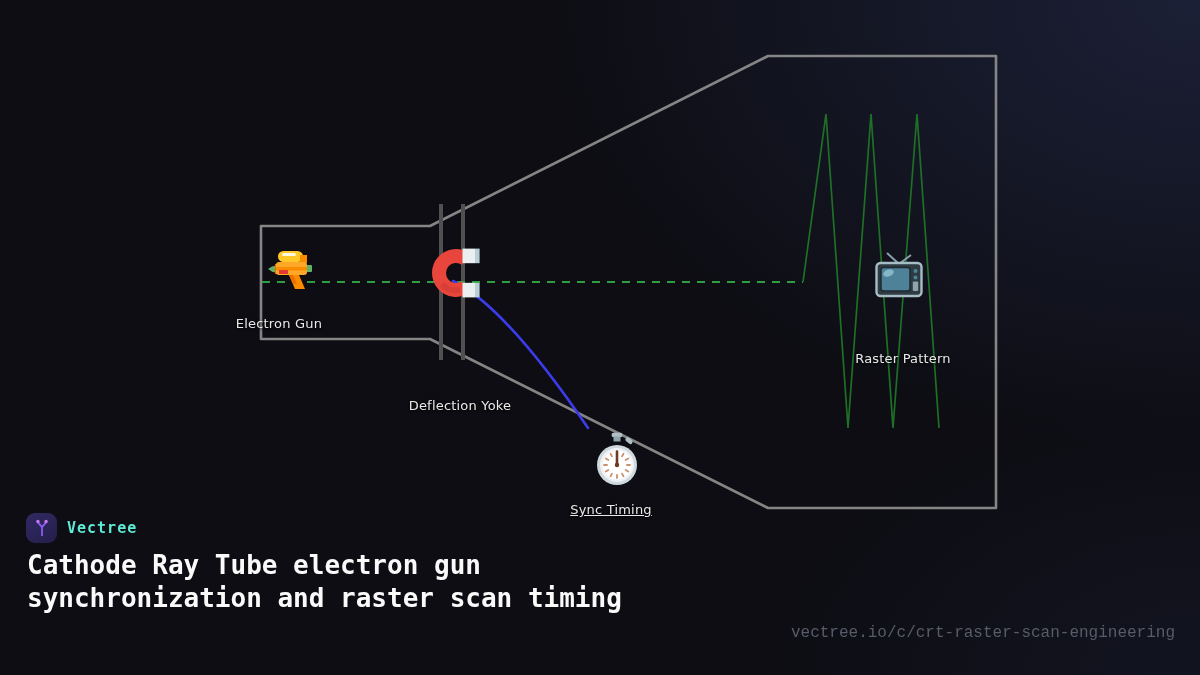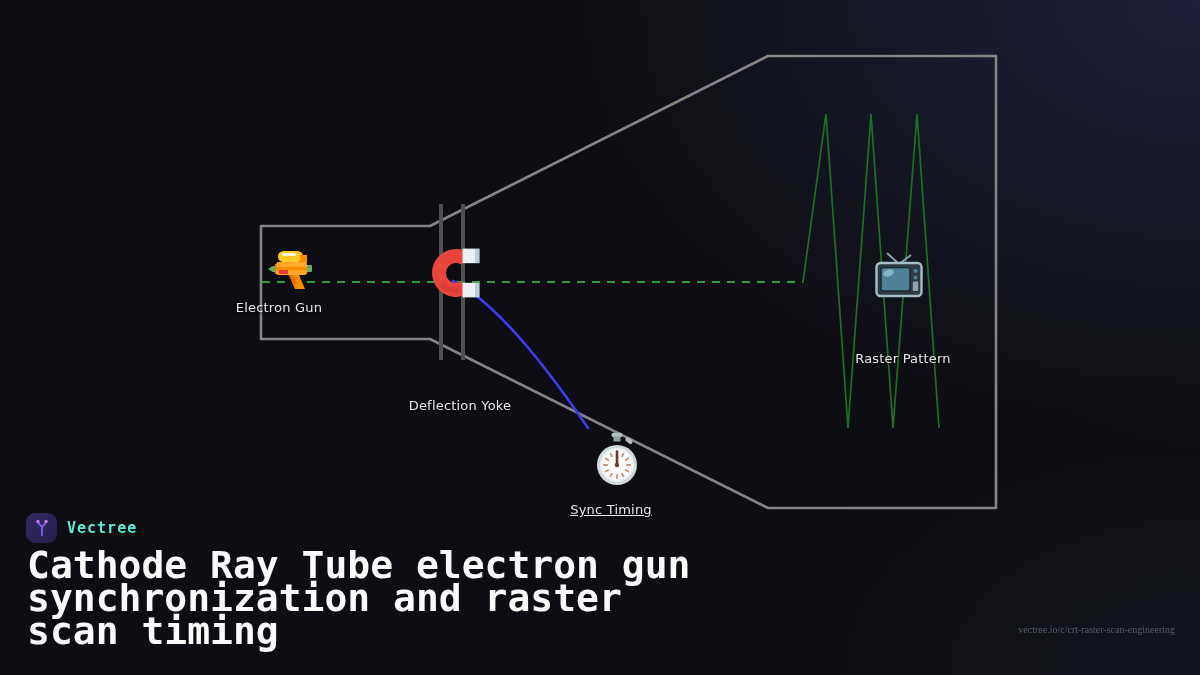--- a/index.html
+++ b/index.html
@@ -25,26 +25,26 @@
     display:flex;align-items:center;justify-content:center;
   }
   .brand-name{
     position:absolute;left:67px;top:519px;
     font-family:"DejaVu Sans Mono", monospace;font-weight:bold;
     font-size:15px;color:#5eead4;letter-spacing:1px;
   }
   .page-title{
     position:absolute;left:27px;top:549px;width:690px;
     font-family:"DejaVu Sans Mono", monospace;font-weight:bold;
-    font-size:38px;line-height:33px;color:#fafafa;letter-spacing:0;
+    font-size:26px;line-height:33px;color:#fafafa;letter-spacing:0;
   }
   .footer-url{
     position:absolute;right:25px;top:624px;
-    font-family:Liberation Serif, serif;
-    font-size:10px;color:#575c68;
+    font-family:Liberation Mono, monospace;
+    font-size:16px;color:#575c68;
   }
 </style>
 </head>
 <body>
 
 <div class="stage">
 
   <svg class="overlay" width="1200" height="675" viewBox="0 0 1200 675">
 
     <path d="M 261 226 L 430 226 L 768 56 L 996 56 L 996 508 L 768 508 L 430 339 L 261 339 Z" fill="none" stroke-width="2.6" stroke-linejoin="round" stroke="#858585"></path>
@@ -117,21 +117,21 @@
       <path d="M 25 12 L 13 1 M 25 12 L 37 3" stroke="#8aa0ab" stroke-width="2" fill="none"></path>
       <rect x="2.5" y="11" width="45" height="33" rx="4" fill="#2e3b42" stroke="#a7bdc6" stroke-width="2.4"></rect>
       <rect x="7" y="15.5" width="29" height="23.5" rx="2.5" fill="#4d8299" stroke="#1f2a30" stroke-width="1.5"></rect>
       <ellipse cx="14.5" cy="21" rx="5.5" ry="3.4" fill="#85b7c7" transform="rotate(-18 14.5 21)"></ellipse>
       <circle cx="41.5" cy="19" r="2" fill="#4d8299"></circle>
       <circle cx="41.5" cy="25.5" r="2" fill="#4d8299"></circle>
       <rect x="38.8" y="29.5" width="5.4" height="9.5" rx="1" fill="#90a4ae"></rect>
     </svg>
   </div>
 
-  <div class="node-label" style="left:279px;top:300px;">Electron Gun</div>
+  <div class="node-label" style="left:279px;top:316px;">Electron Gun</div>
   <div class="node-label" style="left:460px;top:398px;">Deflection Yoke</div>
   <div class="node-label" style="left:611px;top:502px;text-decoration:underline;">Sync Timing</div>
   <div class="node-label" style="left:903px;top:327px;margin-top:24px;">Raster Pattern</div>
 
   <div class="brand-logo">
     <svg width="26" height="26" viewBox="0 0 32 32">
       <path d="M 16 25 L 16 15 M 16 15 L 11 9 M 16 15 L 21 9" stroke="#8b5cf6" stroke-width="2.2" stroke-linecap="round" fill="none"></path>
       <circle cx="11" cy="8" r="2.1" fill="#c879f2"></circle>
       <circle cx="21" cy="8" r="2.1" fill="#c879f2"></circle>
     </svg>

